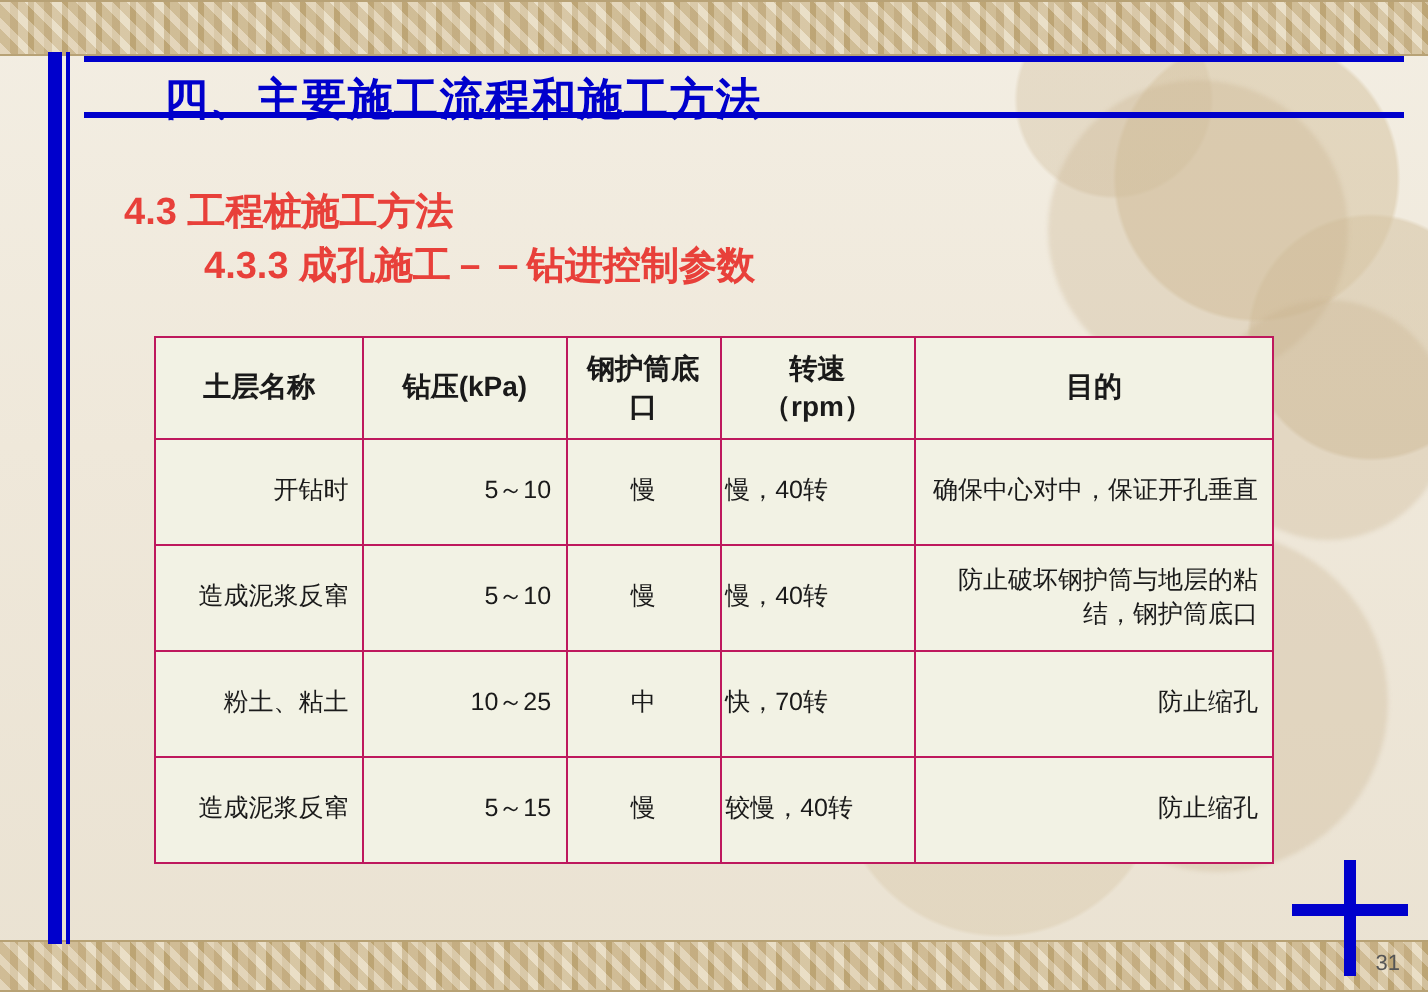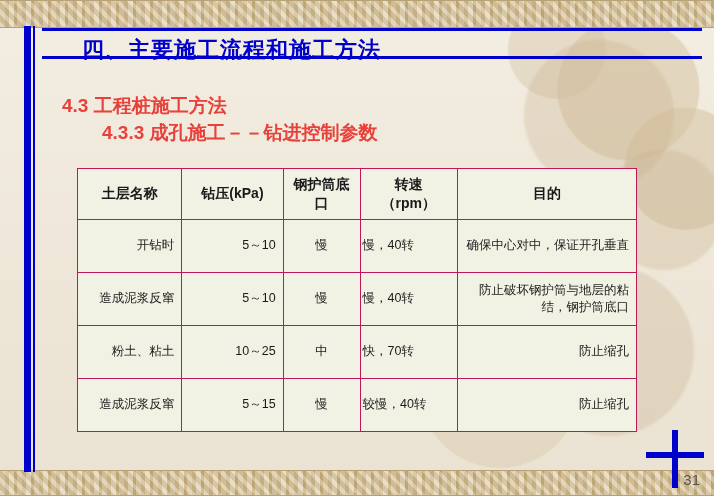--- a/index.html
+++ b/index.html
@@ -153,21 +153,21 @@
     right: 10px;
     bottom: 38px;
     width: 58px;
     height: 6px;
     background: #0000cc;
   }
   .page-num {
     position: absolute;
     right: 14px;
     bottom: 8px;
-    font-size: 15px;
+    font-size: 11px;
     color: #555;
   }
   
   .deco-blob {
     position: absolute;
     border-radius: 50%;
     background: rgba(198,176,138,0.30);
     filter: blur(1px);
   }
 </style>

